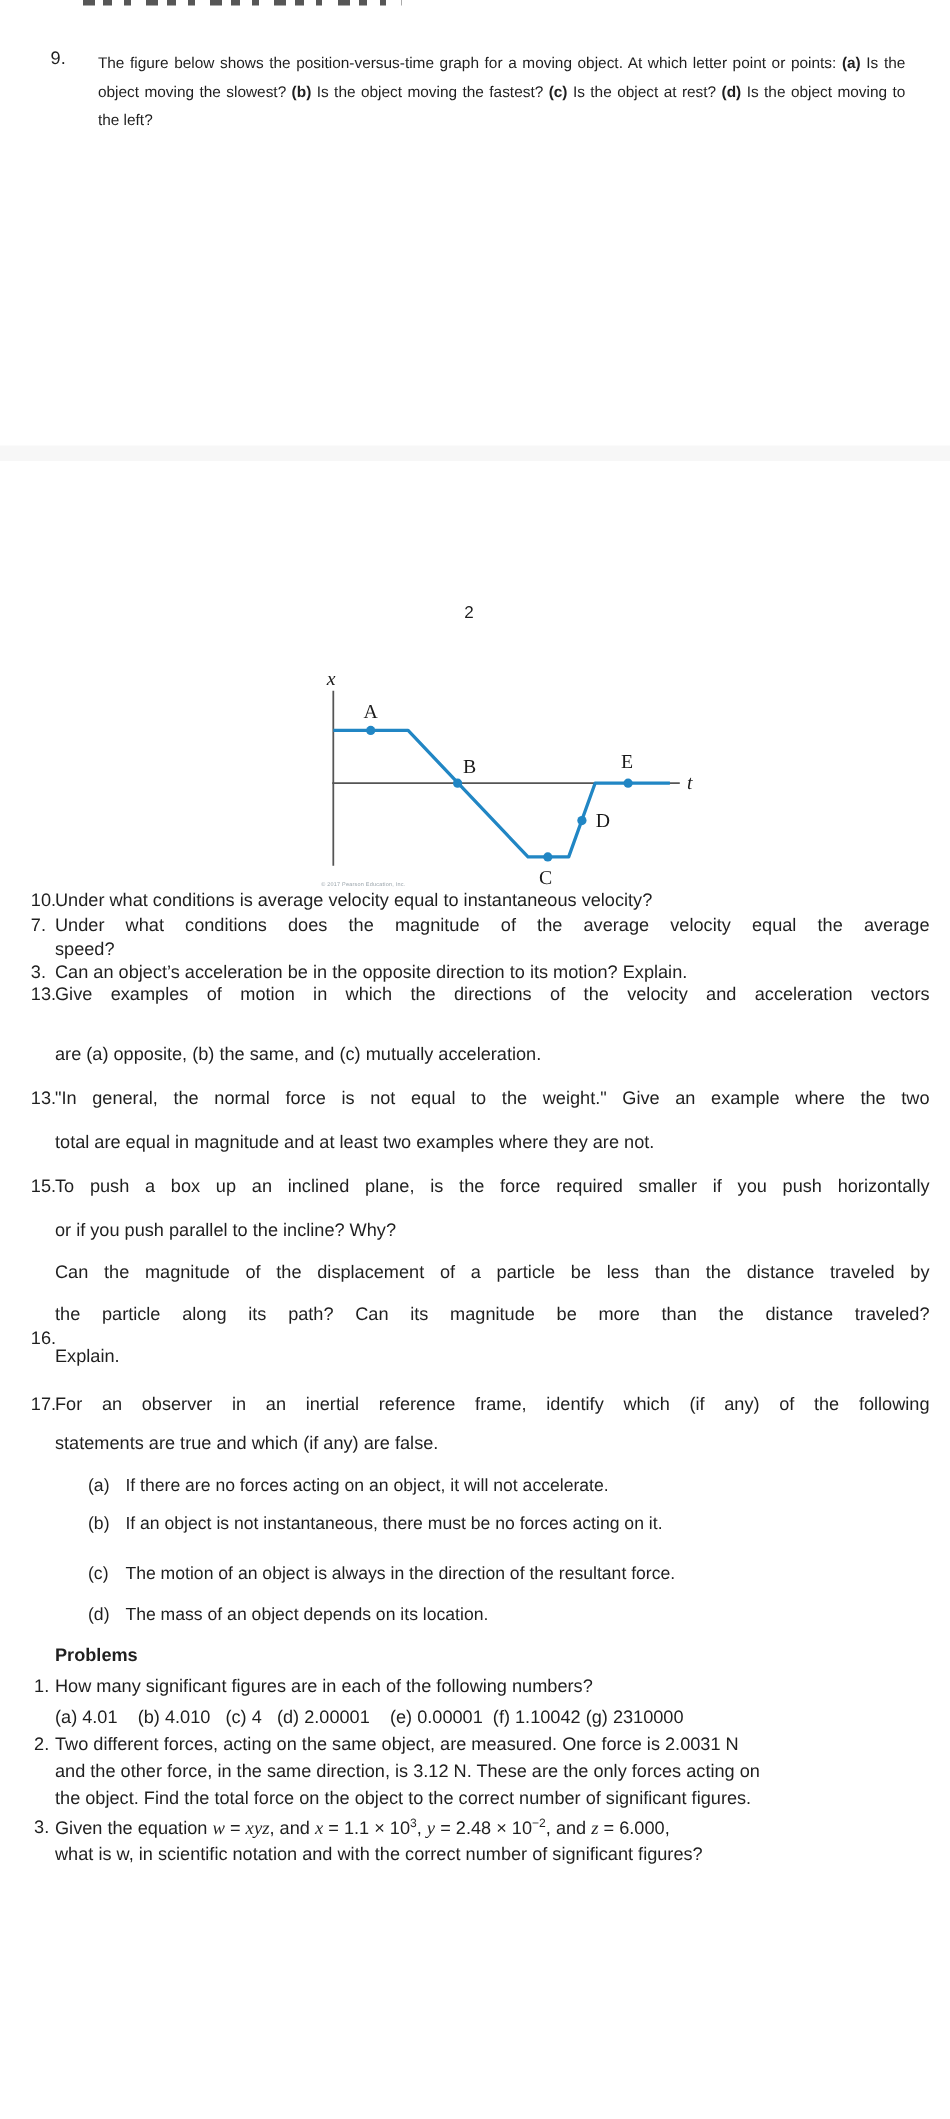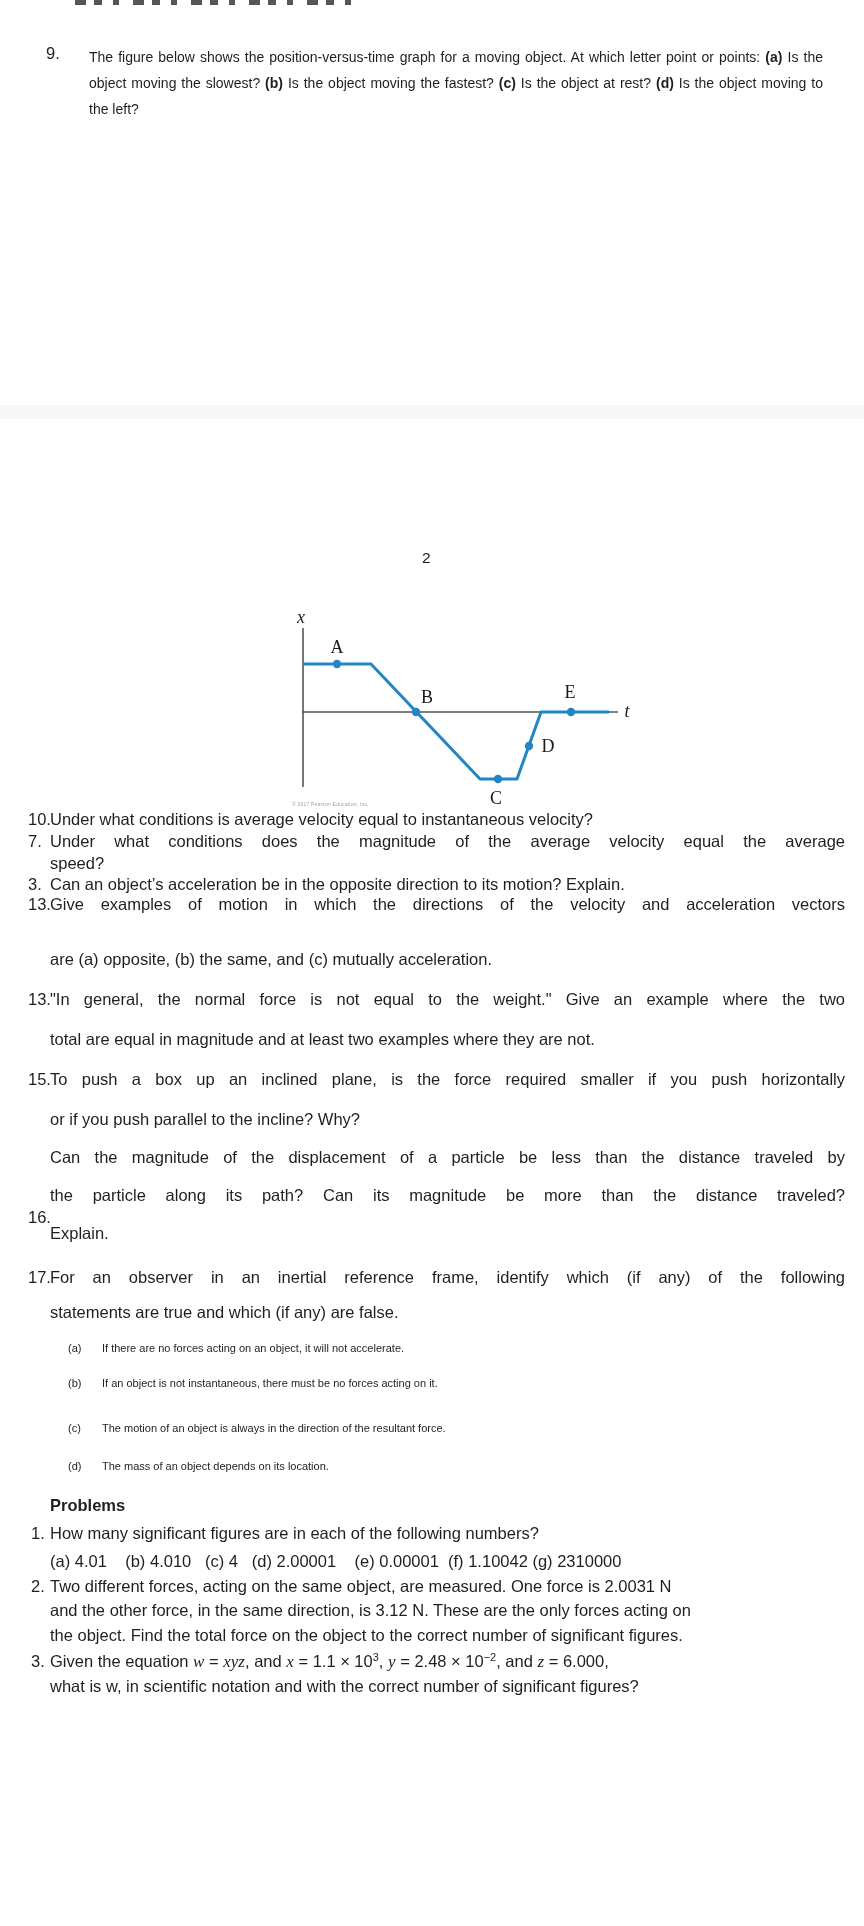--- a/index.html
+++ b/index.html
@@ -25,21 +25,21 @@
   }
   .b { font-weight:bold; }
   .v { font-family:"Liberation Serif", serif; font-style:italic; font-size:17px; }
   sup.e, .sup { font-size:11px; vertical-align:super; line-height:0; }
 
   
   .qnum { position:absolute; left:28px; width:24px; font-size:16.5px; }
   .pnum { position:absolute; left:31px; width:22px; font-size:16.5px; }
   .line { position:absolute; left:50px; width:795px; font-size:16.5px; white-space:nowrap; }
   .just { white-space:normal; text-align:justify; text-align-last:justify; }
-  .sub { position:absolute; left:68px; width:760px; font-size:11px; white-space:nowrap; }
+  .sub { position:absolute; left:80px; width:760px; font-size:16px; white-space:nowrap; }
   .tag { display:inline-block; width:34px; }
   .hdr { position:absolute; left:50px; font-size:16.5px; font-weight:bold; }
 
   
   .figure { position:absolute; left:280px; top:545px; width:380px; height:270px; }
   .flabel { font-family:"Liberation Serif", serif; font-size:18px; fill:#1a1a1a; }
   .faxis  { font-family:"Liberation Serif", serif; font-style:italic; font-size:18px; fill:#1a1a1a; }
   .fcopy  { position:absolute; left:292px; top:801px; font-size:5px; color:#9aa4ab; letter-spacing:.2px; }
 </style>
 </head>

